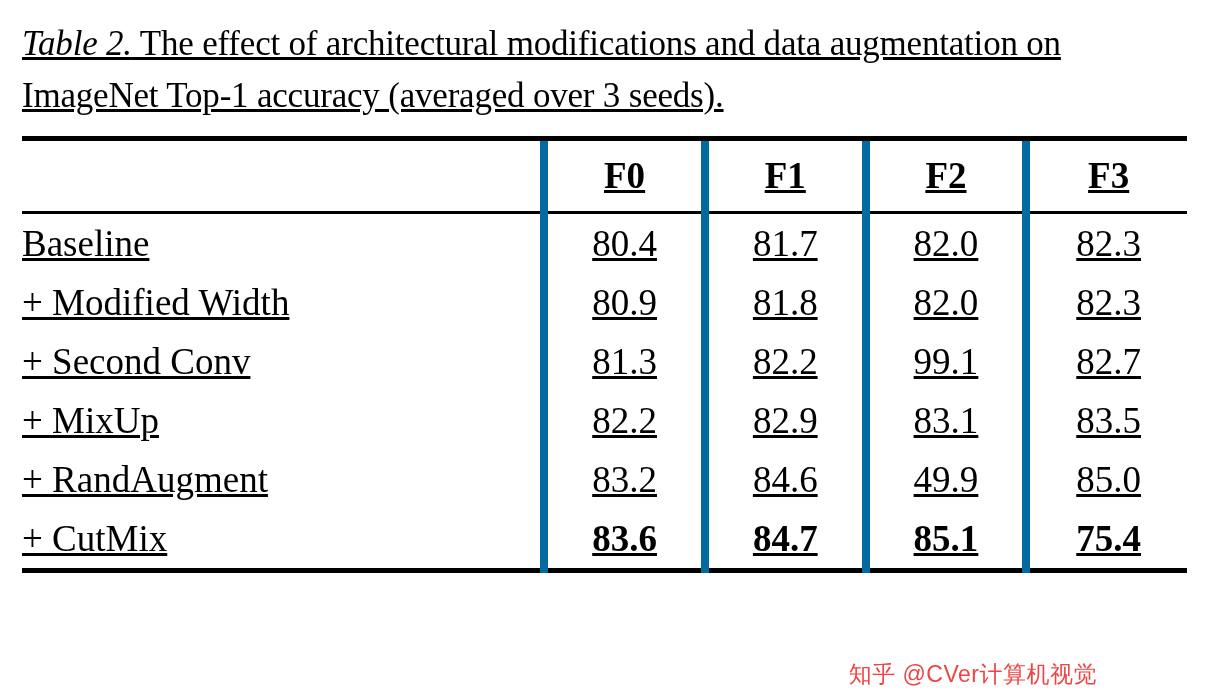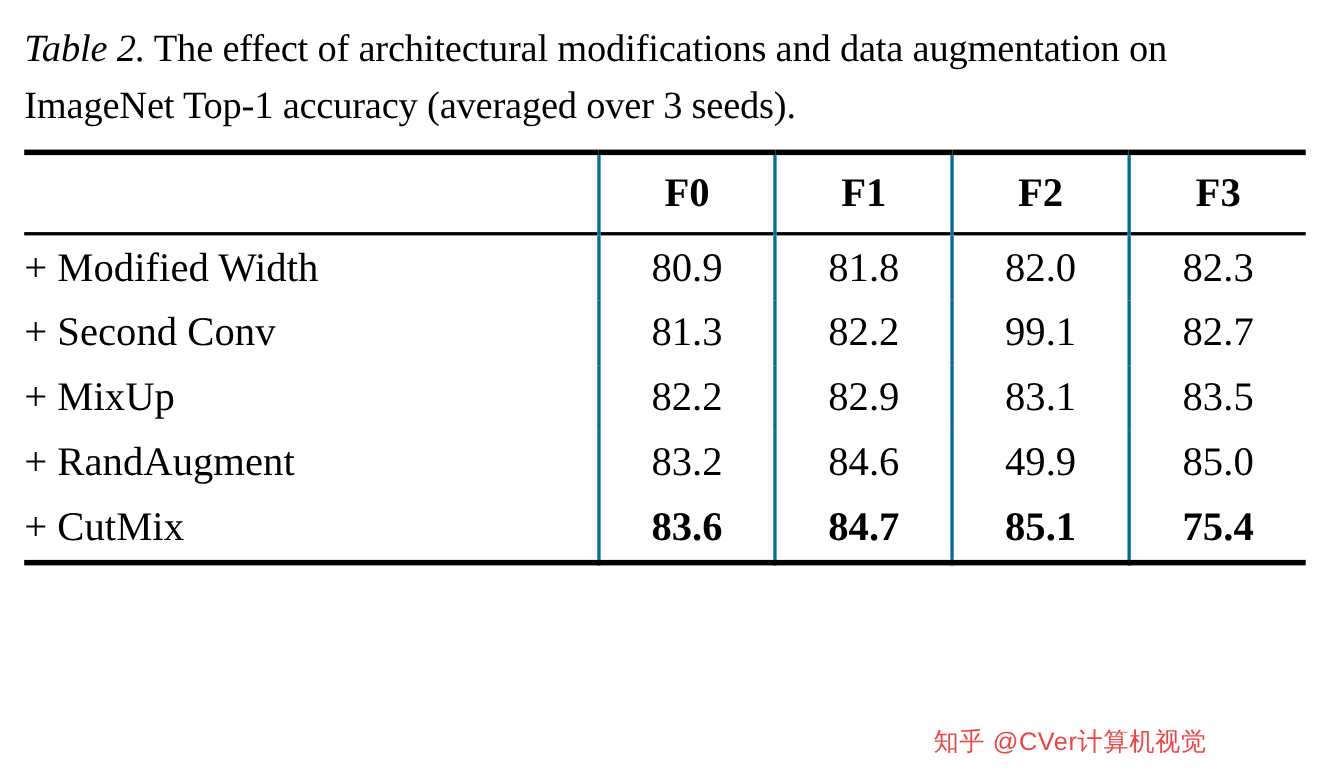--- a/index.html
+++ b/index.html
@@ -13,20 +13,21 @@
     overflow: hidden;
     font-family: "Liberation Serif", serif;
     color: #000000;
   }
   .page {
     position: relative;
     width: 1123px;
     height: 700px;
     box-sizing: border-box;
     padding: 18px 22px 0 22px;
+    text-decoration: underline;
   }
   .caption {
     font-size: 35px;
     line-height: 1.48;
     letter-spacing: -0.2px;
     margin: 0 0 14px 0;
     text-align: left;
   }
   .caption .caption-label {
     font-style: italic;
@@ -66,21 +67,21 @@
     text-align: left;
     padding-left: 42px;
     white-space: nowrap;
     vertical-align: middle;
   }
   .body-cell {
     height: 59px;
     padding-bottom: 2px;
   }
   .vsep {
-    border-left: 3px solid #0369a1;
+    border-left: 8px solid #0369a1;
   }
   .bold-val {
     font-weight: bold;
   }
   .col-label { width: 520px; }
   .col-num { width: 160px; }
   .watermark {
     position: absolute;
     right: 26px;
     bottom: 10px;
@@ -116,20 +117,27 @@
         <th class="row-label hdr-cell" style="text-align:left;"></th>
         <th class="hdr-cell vsep">F0</th>
         <th class="hdr-cell vsep">F1</th>
         <th class="hdr-cell vsep">F2</th>
         <th class="hdr-cell vsep">F3</th>
       </tr>
       <tr class="rule-row">
         <td class="rule-thin" colspan="5"></td>
       </tr>
 
+      <tr>
+        <td class="row-label body-cell">Baseline</td>
+        <td class="body-cell vsep">80.4</td>
+        <td class="body-cell vsep">81.7</td>
+        <td class="body-cell vsep">82.0</td>
+        <td class="body-cell vsep">82.3</td>
+      </tr>
 
       <tr>
         <td class="row-label body-cell">+ Modified Width</td>
         <td class="body-cell vsep">80.9</td>
         <td class="body-cell vsep">81.8</td>
         <td class="body-cell vsep">82.0</td>
         <td class="body-cell vsep">82.3</td>
       </tr>
 
       <tr>

